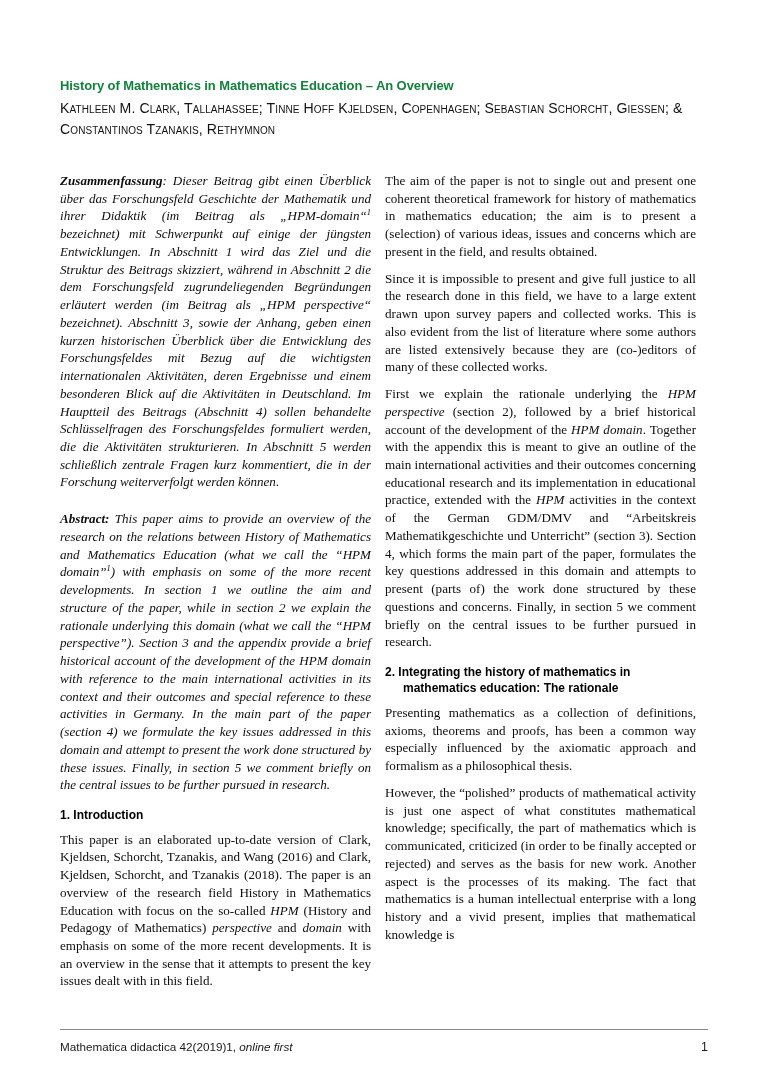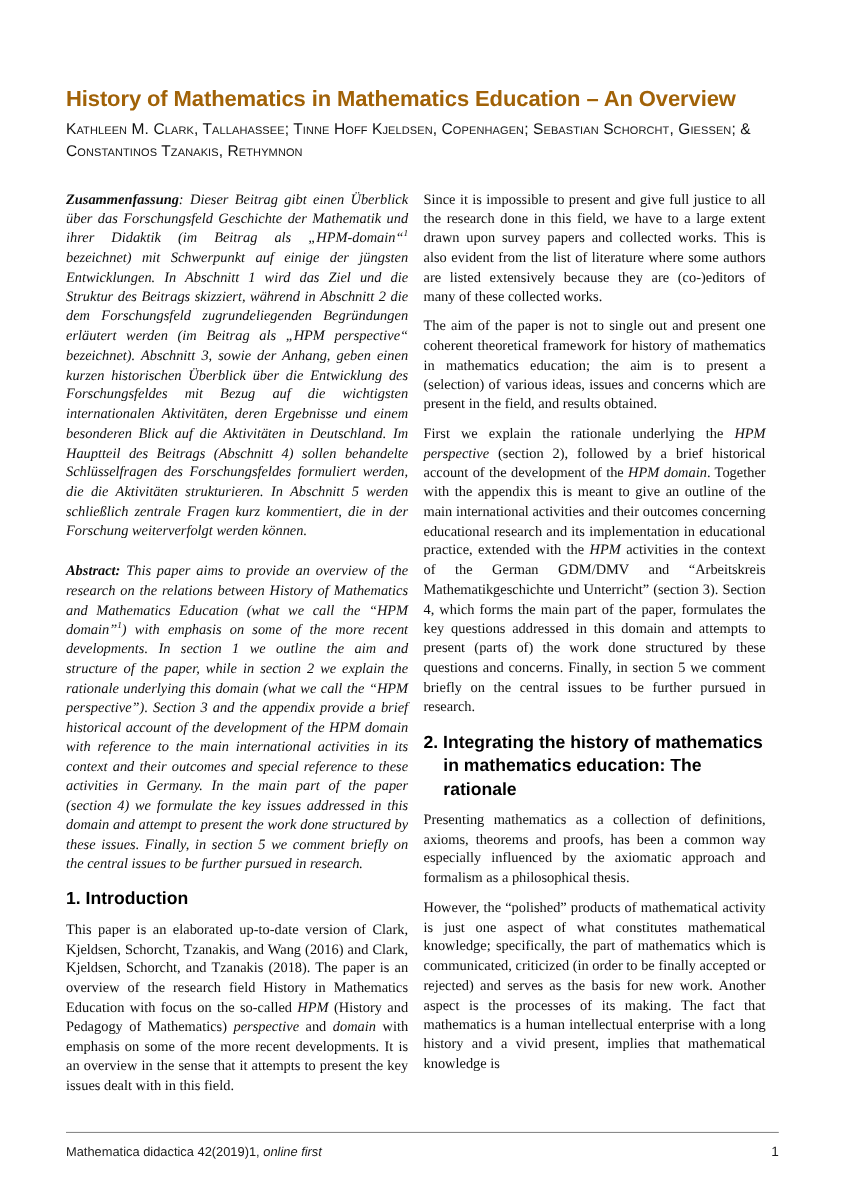--- a/index.html
+++ b/index.html
@@ -28,25 +28,25 @@
   
   .header-block {
     position: absolute;
     left: 60px;
     top: 78px;
     width: 648px;
   }
   .paper-title {
     font-family: "Liberation Sans", "DejaVu Sans", sans-serif;
     font-weight: bold;
-    font-size: 20px;
+    font-size: 13px;
     line-height: 1.25;
     letter-spacing: -0.1px;
     margin: 0;
-    color: #a16207;
+    color: #15803d;
   }
   .authors {
     font-family: "Liberation Sans", "DejaVu Sans", sans-serif;
     font-variant: small-caps;
     font-size: 14.1px;
     line-height: 1.45;
     margin: 4px 0 0 0;
     color: #111;
     letter-spacing: 0.1px;
   }
@@ -93,21 +93,21 @@
   sup {
     font-size: 8.4px;
     vertical-align: super;
     line-height: 0;
   }
 
   
   h2.sec {
     font-family: "Liberation Sans", "DejaVu Sans", sans-serif;
     font-weight: bold;
-    font-size: 16px;
+    font-size: 12px;
     line-height: 1.3;
     margin: 14px 0 7px 0;
     color: #000;
   }
   h2.sec.hang {
     padding-left: 18px;
     text-indent: -18px;
     line-height: 1.33;
   }
   .spacer-abs { height: 10px; }
@@ -161,23 +161,23 @@
       <p class="abs"><span class="lead">Abstract:</span><span> This paper aims to provide an overview of the research on the relations between History of Mathematics and Mathematics Education (what we call the “HPM domain”</span><sup>1</sup><span>) with emphasis on some of the more recent developments. In section 1 we outline the aim and structure of the paper, while in section 2 we explain the rationale underlying this domain (what we call the “HPM perspective”). Section 3 and the appendix provide a brief historical account of the development of the HPM domain with reference to the main international activities in its context and their outcomes and special reference to these activities in Germany. In the main part of the paper (section 4) we formulate the key issues addressed in this domain and attempt to present the work done structured by these issues. Finally, in section 5 we comment briefly on the central issues to be further pursued in research.</span></p>
 
       <h2 class="sec">1. Introduction</h2>
 
       <p class="body"><span>This paper is an elaborated up-to-date version of Clark, Kjeldsen, Schorcht, Tzanakis, and Wang (2016) and Clark, Kjeldsen, Schorcht, and Tzanakis (2018). The paper is an overview of the research field History in Mathematics Education with focus on the so-called </span><em class="it">HPM</em><span> (History and Pedagogy of Mathematics) </span><em class="it">perspective</em><span> and </span><em class="it">domain</em><span> with emphasis on some of the more recent developments. It is an overview in the sense that it attempts to present the key issues dealt with in this field.</span></p>
 
     </div>
 
     <div class="col">
 
+      <p class="body">The aim of the paper is not to single out and present one coherent theoretical framework for history of mathematics in mathematics education; the aim is to present a (selection) of various ideas, issues and concerns which are present in the field, and results obtained.</p>
+
       <p class="body">Since it is impossible to present and give full justice to all the research done in this field, we have to a large extent drawn upon survey papers and collected works. This is also evident from the list of literature where some authors are listed extensively because they are (co-)editors of many of these collected works.</p>
-
-      <p class="body">The aim of the paper is not to single out and present one coherent theoretical framework for history of mathematics in mathematics education; the aim is to present a (selection) of various ideas, issues and concerns which are present in the field, and results obtained.</p>
 
       <p class="body"><span>First we explain the rationale underlying the </span><em class="it">HPM perspective</em><span> (section 2), followed by a brief historical account of the development of the </span><em class="it">HPM domain</em><span>. Together with the appendix this is meant to give an outline of the main international activities and their outcomes concerning educational research and its implementation in educational practice, extended with the </span><em class="it">HPM</em><span> activities in the context of the German GDM/DMV and “Arbeitskreis Mathematikgeschichte und Unterricht” (section 3). Section 4, which forms the main part of the paper, formulates the key questions addressed in this domain and attempts to present (parts of) the work done structured by these questions and concerns. Finally, in section 5 we comment briefly on the central issues to be further pursued in research.</span></p>
 
       <h2 class="sec hang">2. Integrating the history of mathematics in mathematics education: The rationale</h2>
 
       <p class="body">Presenting mathematics as a collection of definitions, axioms, theorems and proofs, has been a common way especially influenced by the axiomatic approach and formalism as a philosophical thesis.</p>
 
       <p class="body">However, the “polished” products of mathematical activity is just one aspect of what constitutes mathematical knowledge; specifically, the part of mathematics which is communicated, criticized (in order to be finally accepted or rejected) and serves as the basis for new work. Another aspect is the processes of its making. The fact that mathematics is a human intellectual enterprise with a long history and a vivid present, implies that mathematical knowledge is</p>
 
     </div>

